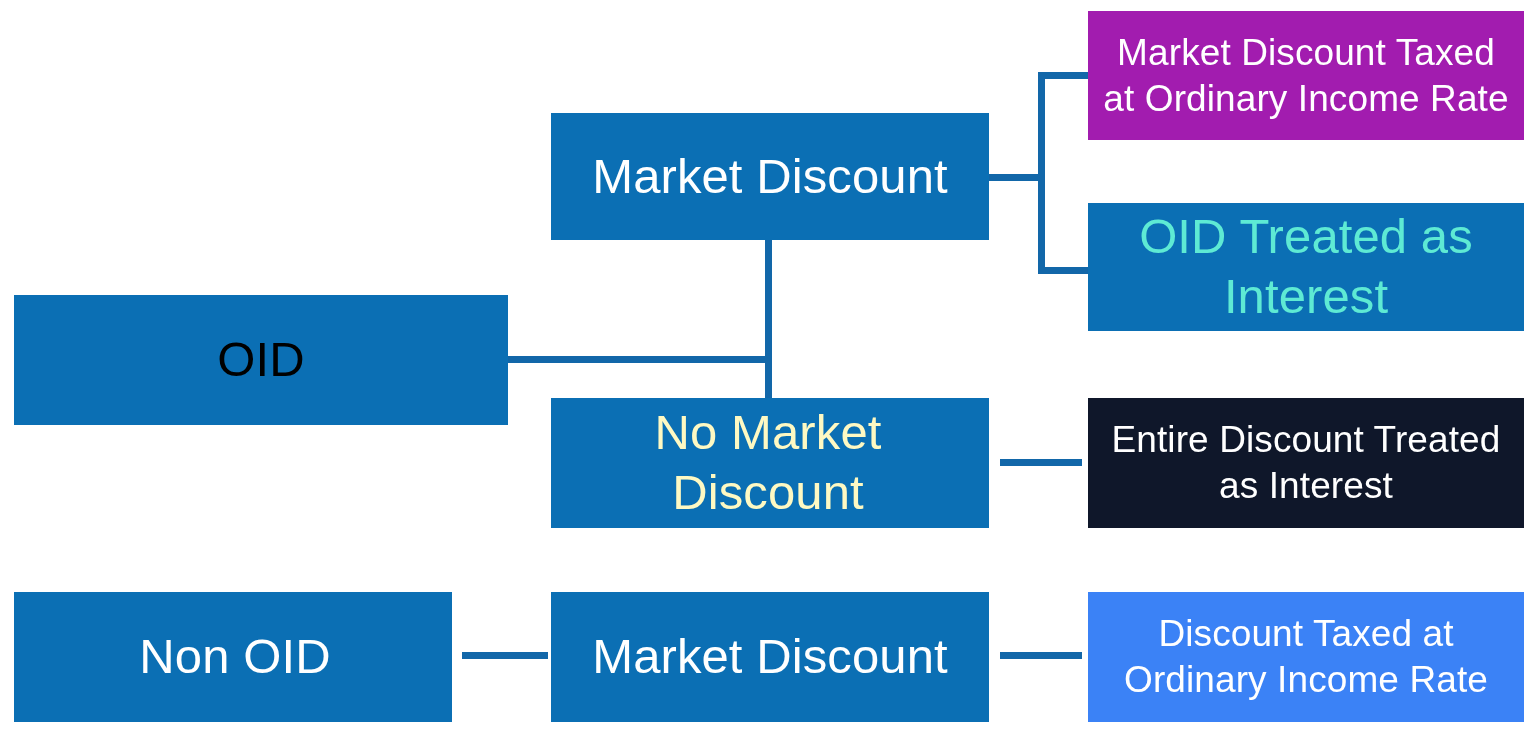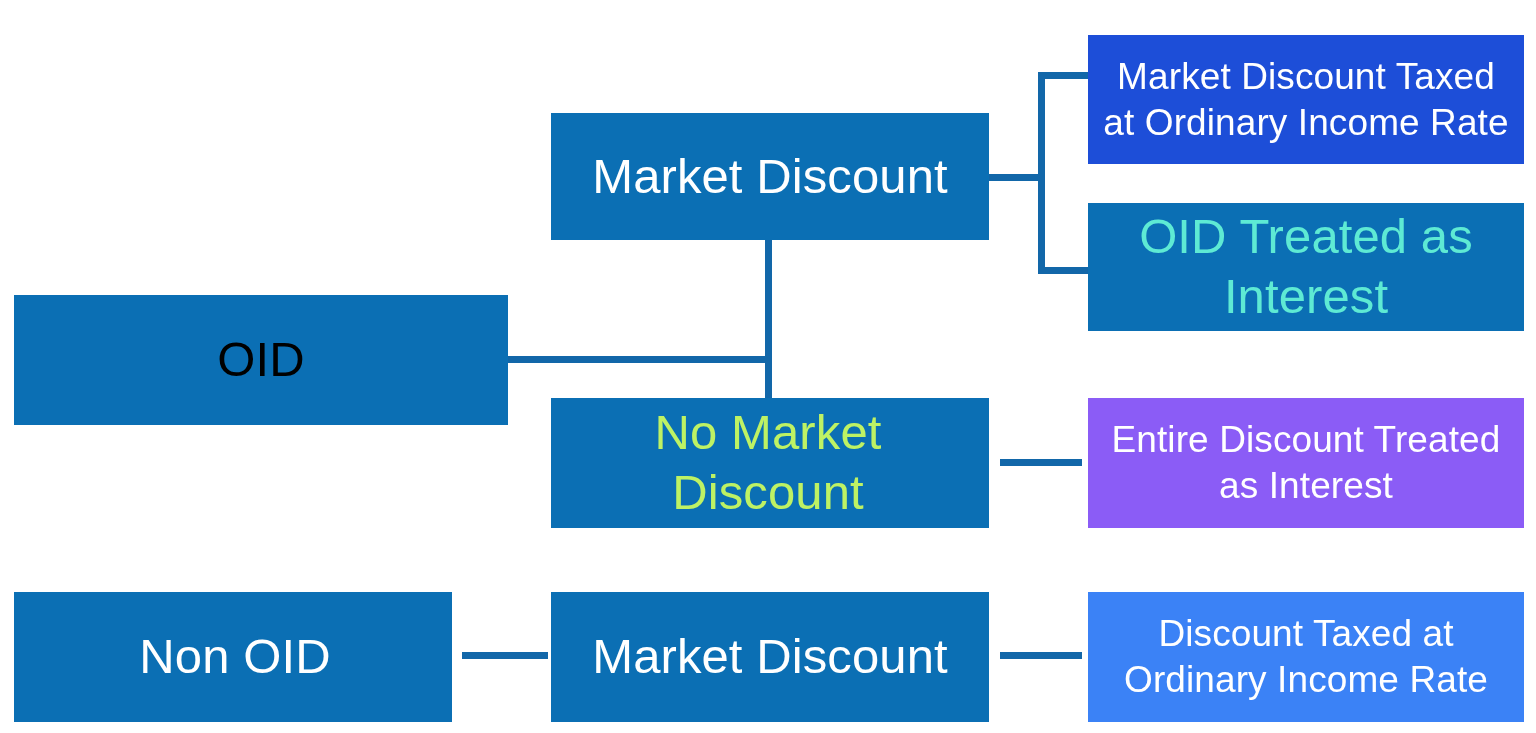--- a/index.html
+++ b/index.html
@@ -59,28 +59,28 @@
   <div class="conn conn-h" style="left: 1038px; top: 72px; width: 50px; height: 7px; background: rgb(18, 103, 169);"></div>
   <div class="conn conn-h" style="left: 1038px; top: 267px; width: 50px; height: 7px; background: rgb(18, 103, 169);"></div>
   <div class="conn conn-h" style="left: 1000px; top: 459px; width: 82px; height: 7px; background: rgb(18, 103, 169);"></div>
   <div class="conn conn-h" style="left: 462px; top: 652px; width: 86px; height: 7px; background: rgb(18, 103, 169);"></div>
   <div class="conn conn-h" style="left: 1000px; top: 652px; width: 82px; height: 7px; background: rgb(18, 103, 169);"></div>
 
   <div class="node" style="left: 14px; top: 295px; width: 494px; height: 130px; background: rgb(11, 111, 180); color: #000000; text-align: center;">OID</div>
 
   <div class="node" style="left: 551px; top: 113px; width: 438px; height: 127px; background: rgb(11, 111, 180); color: rgb(255, 255, 255);">Market Discount</div>
 
-  <div class="node two-line" style="left: 1088px; top: 11px; width: 436px; height: 129px; background: #1d4ed8; color: rgb(255, 255, 255); margin-top: 24px;">Market Discount Taxed
+  <div class="node two-line" style="left: 1088px; top: 11px; width: 436px; height: 129px; background: #a21caf; color: rgb(255, 255, 255);">Market Discount Taxed
 at Ordinary Income Rate</div>
 
   <div class="node" style="left: 1088px; top: 203px; width: 436px; height: 128px; background: rgb(11, 111, 180); color: #5eead4;">OID Treated as Interest</div>
 
-  <div class="node" style="left: 551px; top: 398px; width: 438px; height: 130px; background: rgb(11, 111, 180); color: #bef264; padding-left: 8px;">No Market Discount</div>
+  <div class="node" style="left: 551px; top: 398px; width: 438px; height: 130px; background: rgb(11, 111, 180); color: #fef9c3; padding-left: 8px;">No Market Discount</div>
 
-  <div class="node two-line" style="left: 1088px; top: 398px; width: 436px; height: 130px; background: #8b5cf6; color: rgb(255, 255, 255);">Entire Discount Treated
+  <div class="node two-line" style="left: 1088px; top: 398px; width: 436px; height: 130px; background: #0f172a; color: rgb(255, 255, 255);">Entire Discount Treated
 as Interest</div>
 
   <div class="node" style="left: 14px; top: 592px; width: 438px; height: 130px; background: rgb(11, 111, 180); color: rgb(255, 255, 255); padding-left: 16px;">Non OID</div>
 
   <div class="node" style="left: 551px; top: 592px; width: 438px; height: 130px; background: rgb(11, 111, 180); color: rgb(255, 255, 255);">Market Discount</div>
 
   <div class="node two-line" style="left: 1088px; top: 592px; width: 436px; height: 130px; background: #3b82f6; color: rgb(255, 255, 255);">Discount Taxed at
 Ordinary Income Rate</div>
 
 </div>

